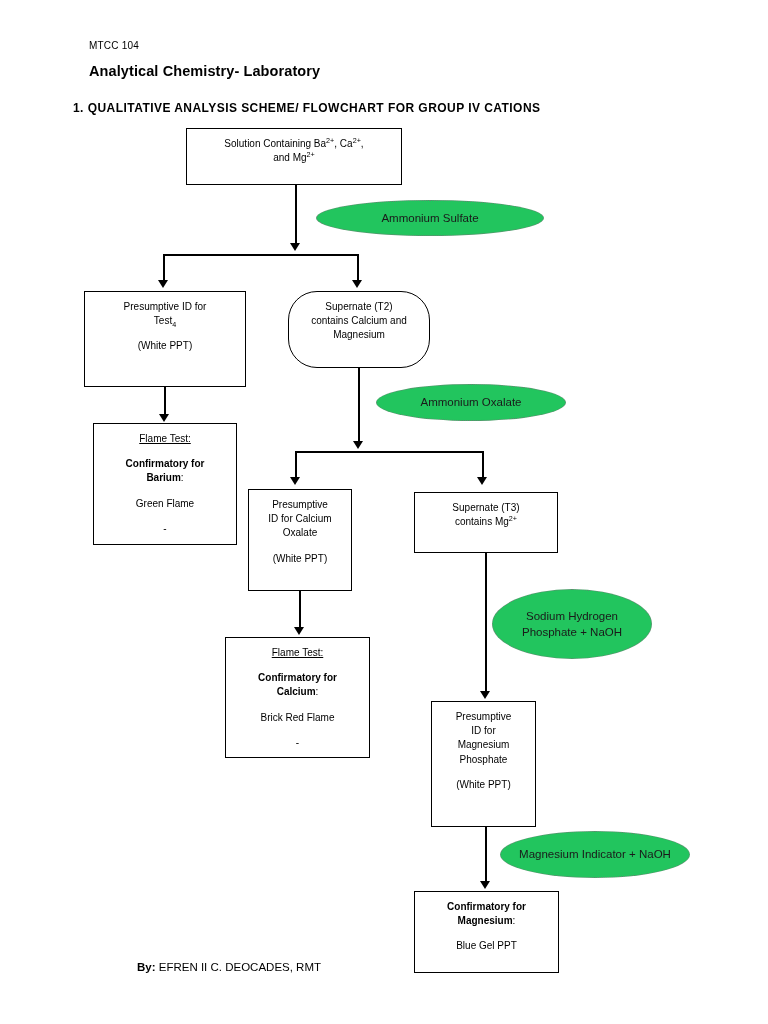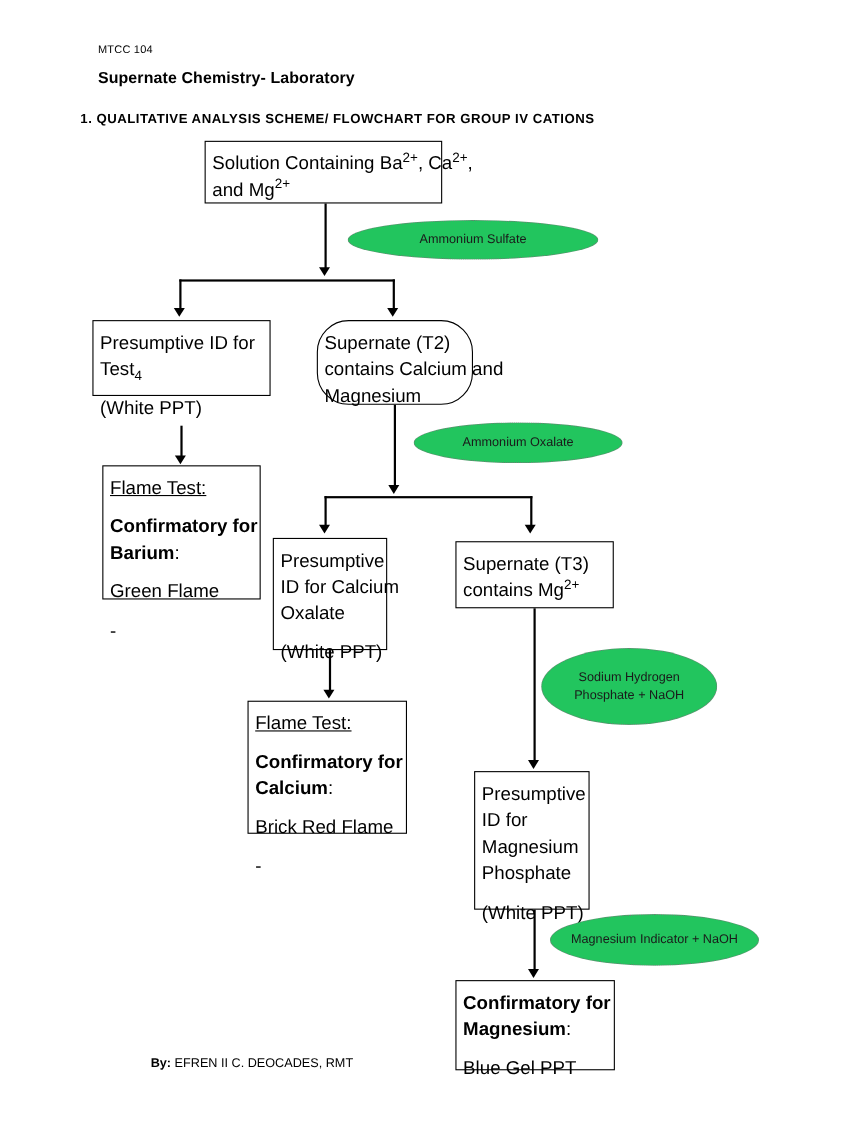--- a/index.html
+++ b/index.html
@@ -52,23 +52,23 @@
   }
   .footer-credit b { font-weight: normal; }
   .footer-credit .lead { font-weight: bold; padding-left: 48px; }
 
   
   .box {
     position: absolute;
     box-sizing: border-box;
     border: 1.4px solid #000;
     background: #fff;
-    font-size: 17px;
+    font-size: 10px;
     line-height: 1.42;
-    text-align: left;
+    text-align: center;
     padding: 8px 6px 6px;
   }
   .box .line { display: block; white-space: nowrap; }
   .box .gap { display: block; height: 11px; }
   .u { text-decoration: underline; }
   .b { font-weight: bold; }
 
   .ellipse {
     position: absolute;
     box-sizing: border-box;
@@ -106,42 +106,42 @@
   }
   sup { font-size: 0.72em; vertical-align: super; line-height: 0; }
   sub { font-size: 0.72em; vertical-align: sub; line-height: 0; }
 </style>
 </head>
 <body>
 
 <div id="page">
 
   <div class="hdr-course">MTCC 104</div>
-  <div class="hdr-title">Supernate Chemistry- Laboratory</div>
+  <div class="hdr-title">Analytical Chemistry- Laboratory</div>
   <div class="hdr-section">1. QUALITATIVE ANALYSIS SCHEME/ FLOWCHART FOR GROUP IV CATIONS</div>
 
   <div class="box" style="left:186px; top:128px; width:216px; height:57px;">
     <span class="line"><span>Solution Containing Ba</span><sup>2+</sup><span>, Ca</span><sup>2+</sup><span>,</span></span>
     <span class="line"><span>and Mg</span><sup>2+</sup></span>
   </div>
 
   <div class="vline" style="left:295px; top:185px; height:59px;"></div>
   <div class="arrow" style="left:290px; top:243px;"></div>
 
   <div class="ellipse" style="left:316px; top:200px; width:228px; height:36px;">
     <span class="etext">Ammonium Sulfate</span>
   </div>
 
   <div class="hline" style="left:163px; top:254px; width:196px;"></div>
   <div class="vline" style="left:163px; top:254px; height:27px;"></div>
   <div class="arrow" style="left:158px; top:280px;"></div>
   <div class="vline" style="left:357px; top:254px; height:27px;"></div>
   <div class="arrow" style="left:352px; top:280px;"></div>
 
-  <div class="box" style="left:84px; top:291px; width:162px; height:69px;">
+  <div class="box" style="left:84px; top:291px; width:162px; height:96px;">
     <span class="line">Presumptive ID for</span>
     <span class="line"><span>Test</span><sub>4</sub></span>
     <span class="gap"></span>
     <span class="line">(White PPT)</span>
   </div>
 
   <div class="box" style="left:288px; top:291px; width:142px; height:77px;border-radius:29px;">
     <span class="line">Supernate (T2)</span>
     <span class="line">contains Calcium and</span>
     <span class="line">Magnesium</span>

